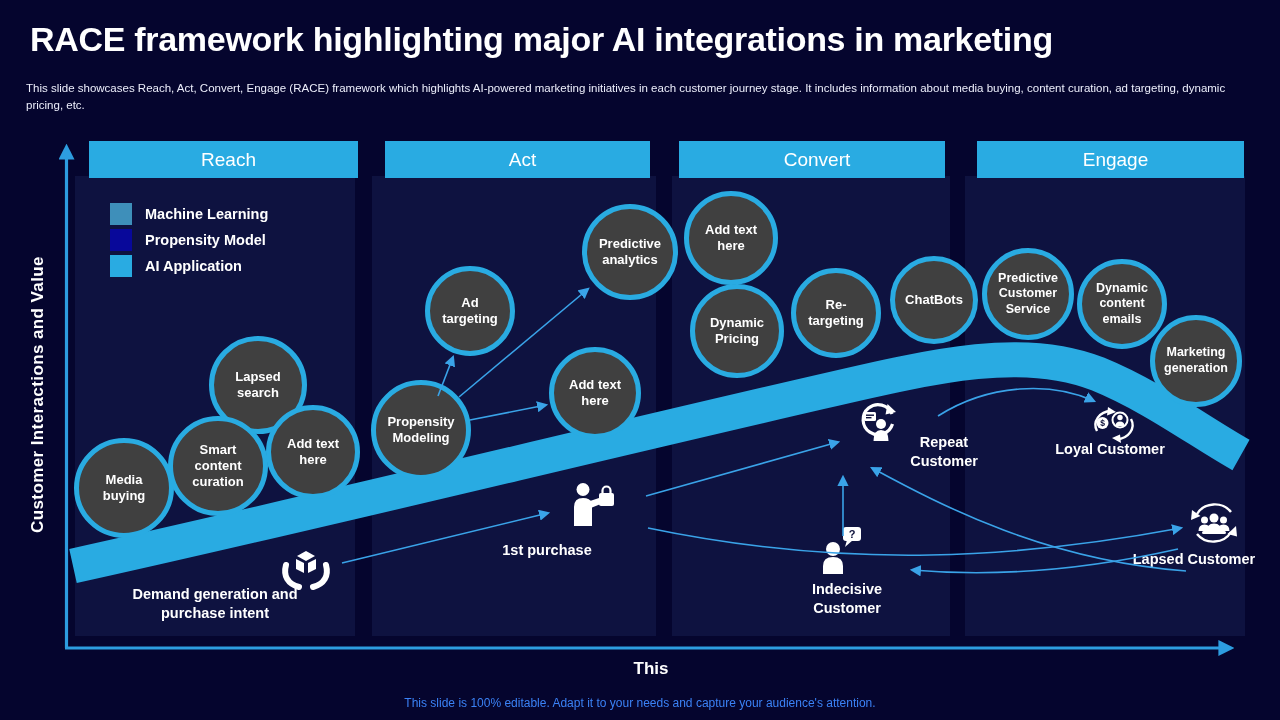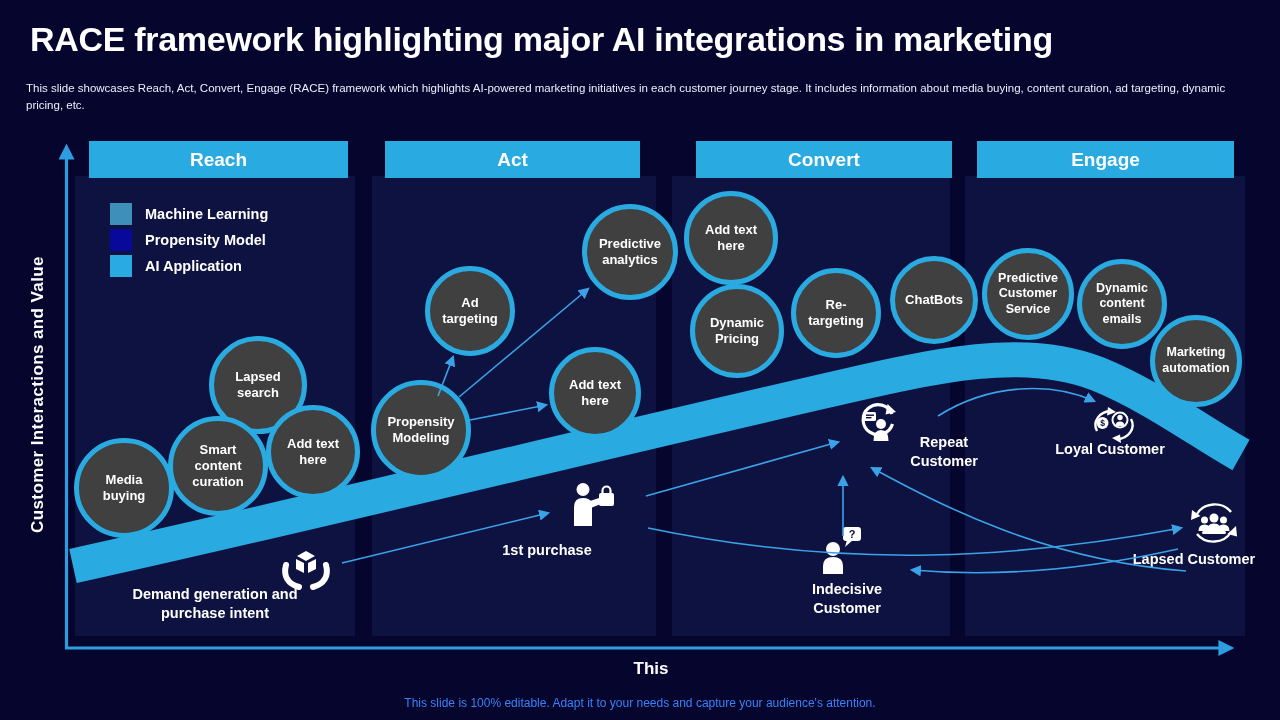--- a/index.html
+++ b/index.html
@@ -12,24 +12,24 @@
   
   .title{left:30px;top:20px;font-size:34px;font-weight:bold;letter-spacing:-0.3px;white-space:nowrap;}
   .subtitle{left:26px;top:80px;width:1215px;font-size:11.5px;line-height:1.5;color:#eceefb;}
   
   .panel{top:176px;height:460px;background:#0e1240;}
   .panel-reach{left:75px;width:280px;}
   .panel-act{left:372px;width:284px;}
   .panel-convert{left:672px;width:278px;}
   .panel-engage{left:965px;width:280px;}
   .banner{top:141px;height:37px;background:#29abe2;display:flex;align-items:center;justify-content:center;
-          font-size:19px;font-weight:bold;z-index:5;}
+          font-size:19px;font-weight:normal;z-index:5;padding-left:10px;}
   .banner-reach{left:89px;width:259px;}
   .banner-act{left:385px;width:255px;}
-  .banner-convert{left:679px;width:256px;margin-left:17px;}
+  .banner-convert{left:679px;width:256px;}
   .banner-engage{left:977px;width:257px;}
   
   .legend{left:110px;top:203px;z-index:6;}
   .legend-row{display:flex;align-items:center;height:22px;margin-bottom:4px;}
   .swatch{width:22px;height:22px;margin-right:13px;flex:0 0 auto;}
   .legend-label{font-size:14.5px;font-weight:bold;white-space:nowrap;}
   
   .node{border:5px solid #29abe2;background:#404040;border-radius:50%;
         display:flex;align-items:center;justify-content:center;text-align:center;
         font-weight:bold;font-size:13px;line-height:1.25;padding:4px;box-sizing:border-box;z-index:6;}
@@ -151,21 +151,21 @@
 <div class="abs node n-chatbots">
     <span>ChatBots</span>
   </div>
 <div class="abs node n-predcs">
     <span>Predictive Customer Service</span>
   </div>
 <div class="abs node n-dynemail">
     <span>Dynamic content emails</span>
   </div>
 <div class="abs node n-mktauto">
-    <span>Marketing automation</span>
+    <span>Marketing generation</span>
   </div>
 
 <svg class="abs ms-icon ic-demand" width="56" height="44" viewBox="0 0 56 44">
   <polygon points="28,1 37,6 28,11 19,6" fill="#fff"></polygon>
   <polygon points="18,9 26,13 26,23 18,19" fill="#fff"></polygon>
   <polygon points="38,9 30,13 30,23 38,19" fill="#fff"></polygon>
   <path d="M8,15 C5,26 10,34 21,37" stroke="#fff" stroke-width="6" fill="none" stroke-linecap="round"></path>
   <path d="M48,15 C51,26 46,34 35,37" stroke="#fff" stroke-width="6" fill="none" stroke-linecap="round"></path>
 </svg>
 <div class="abs ms-label lb-demand">Demand generation and purchase intent</div>

